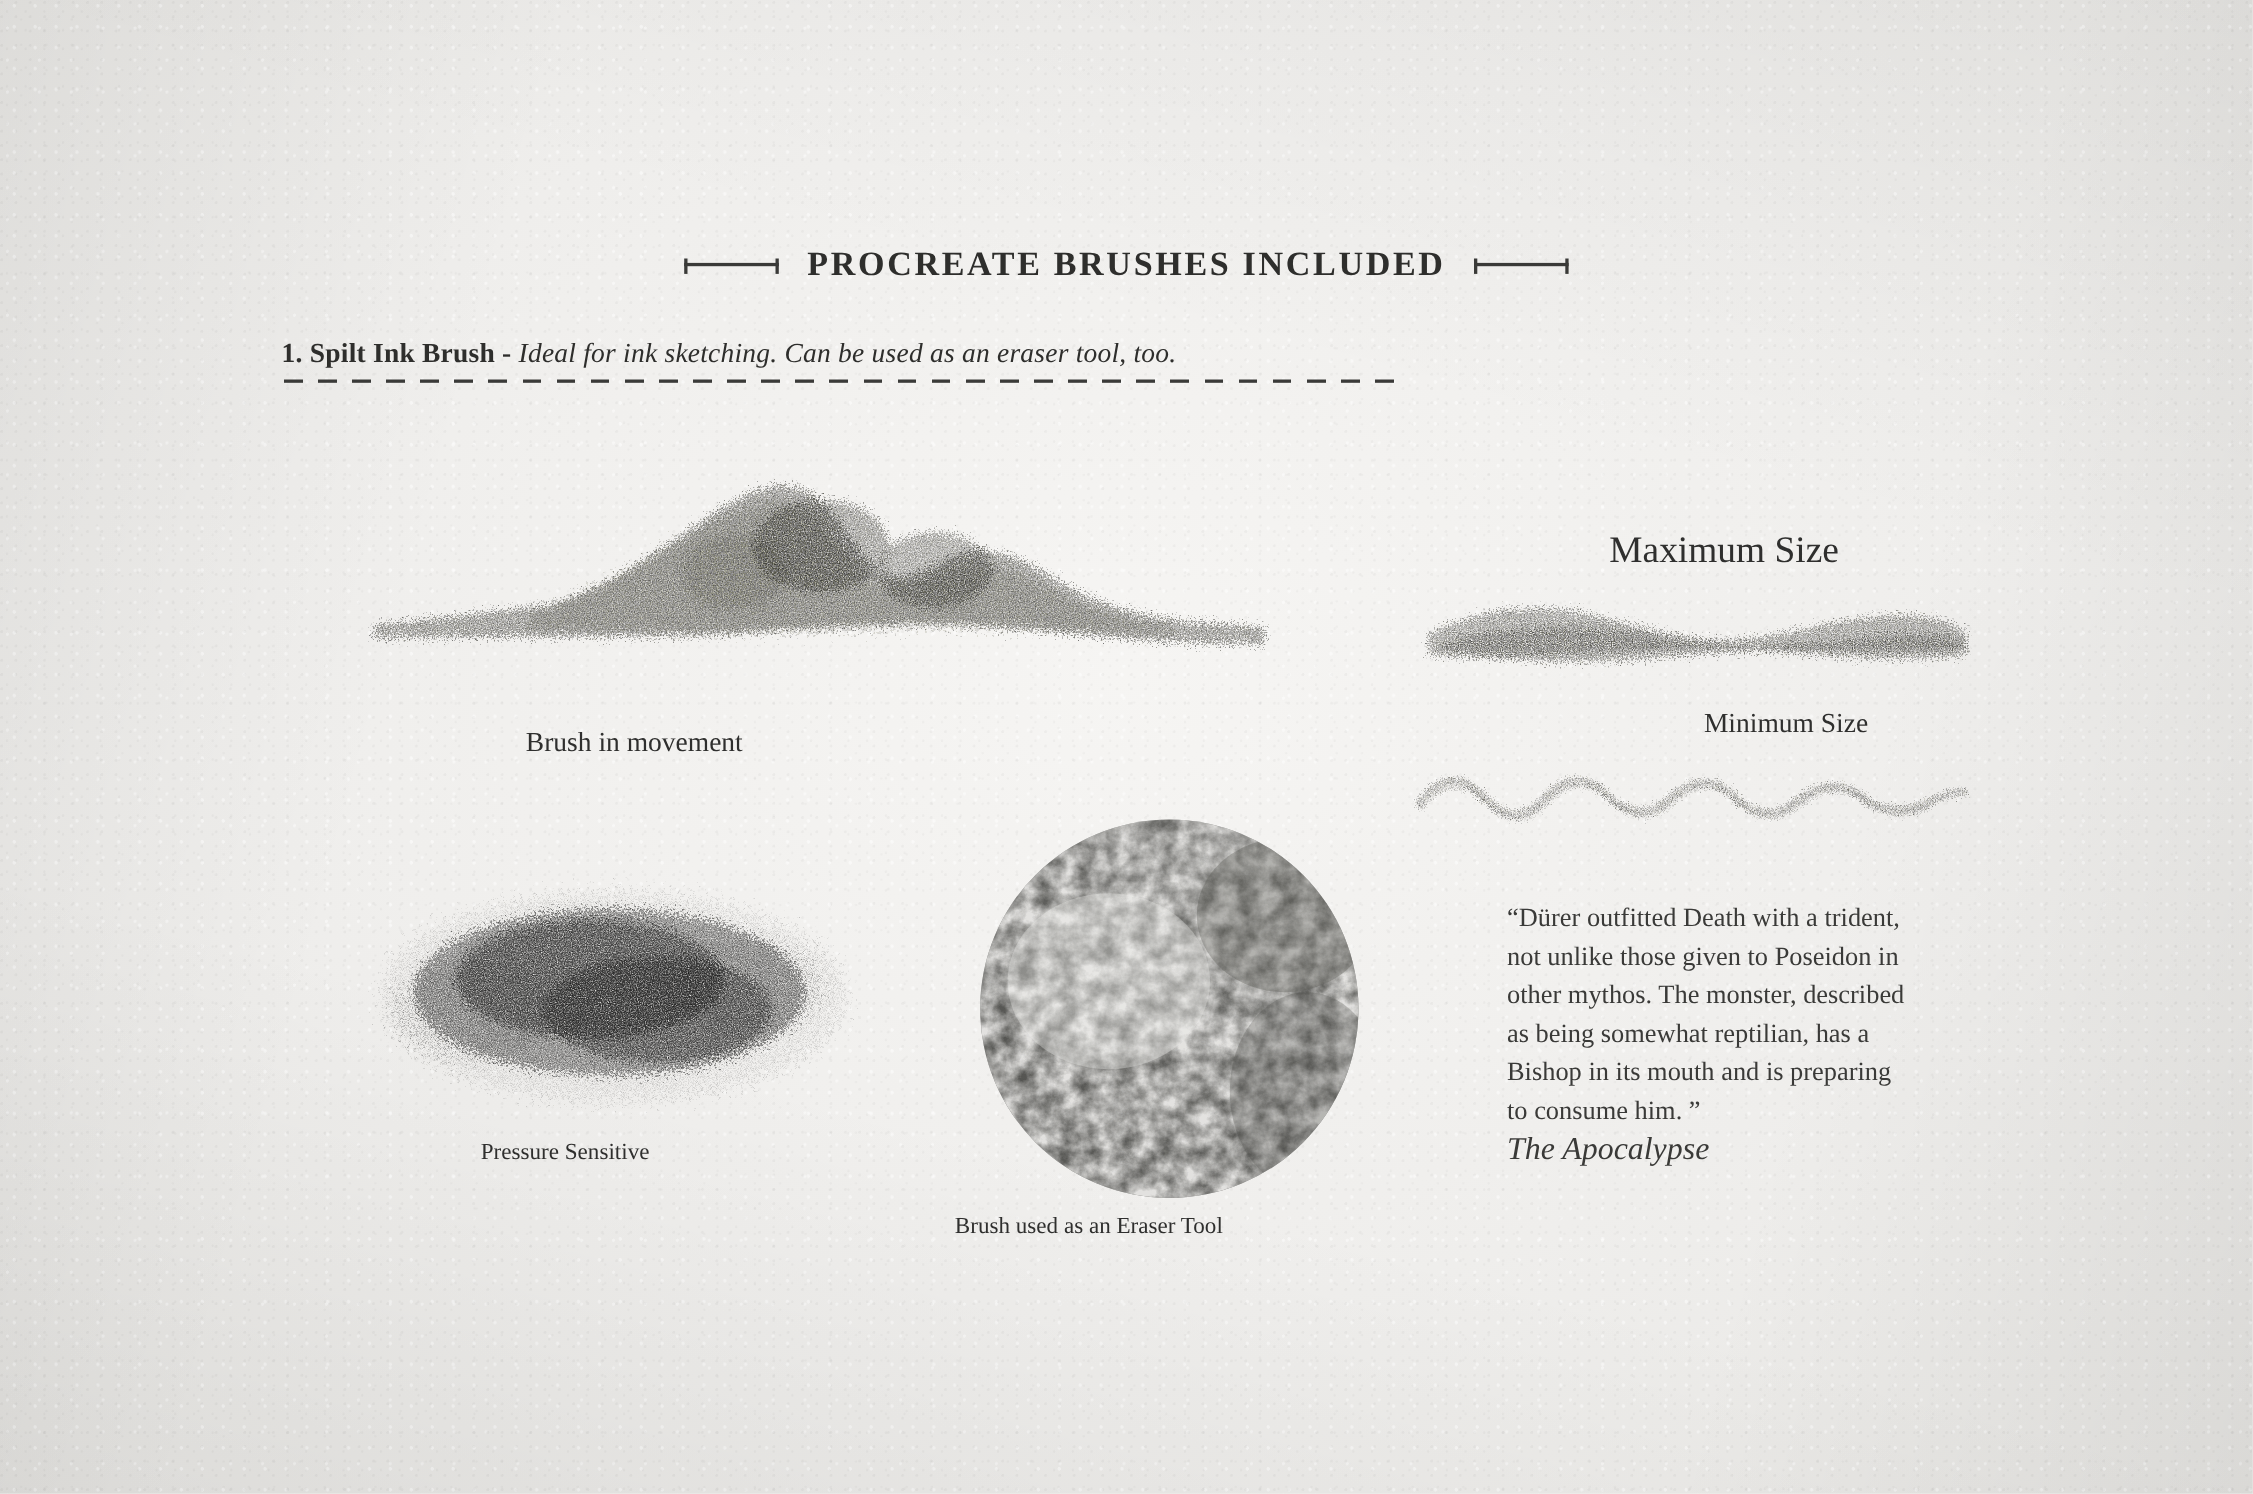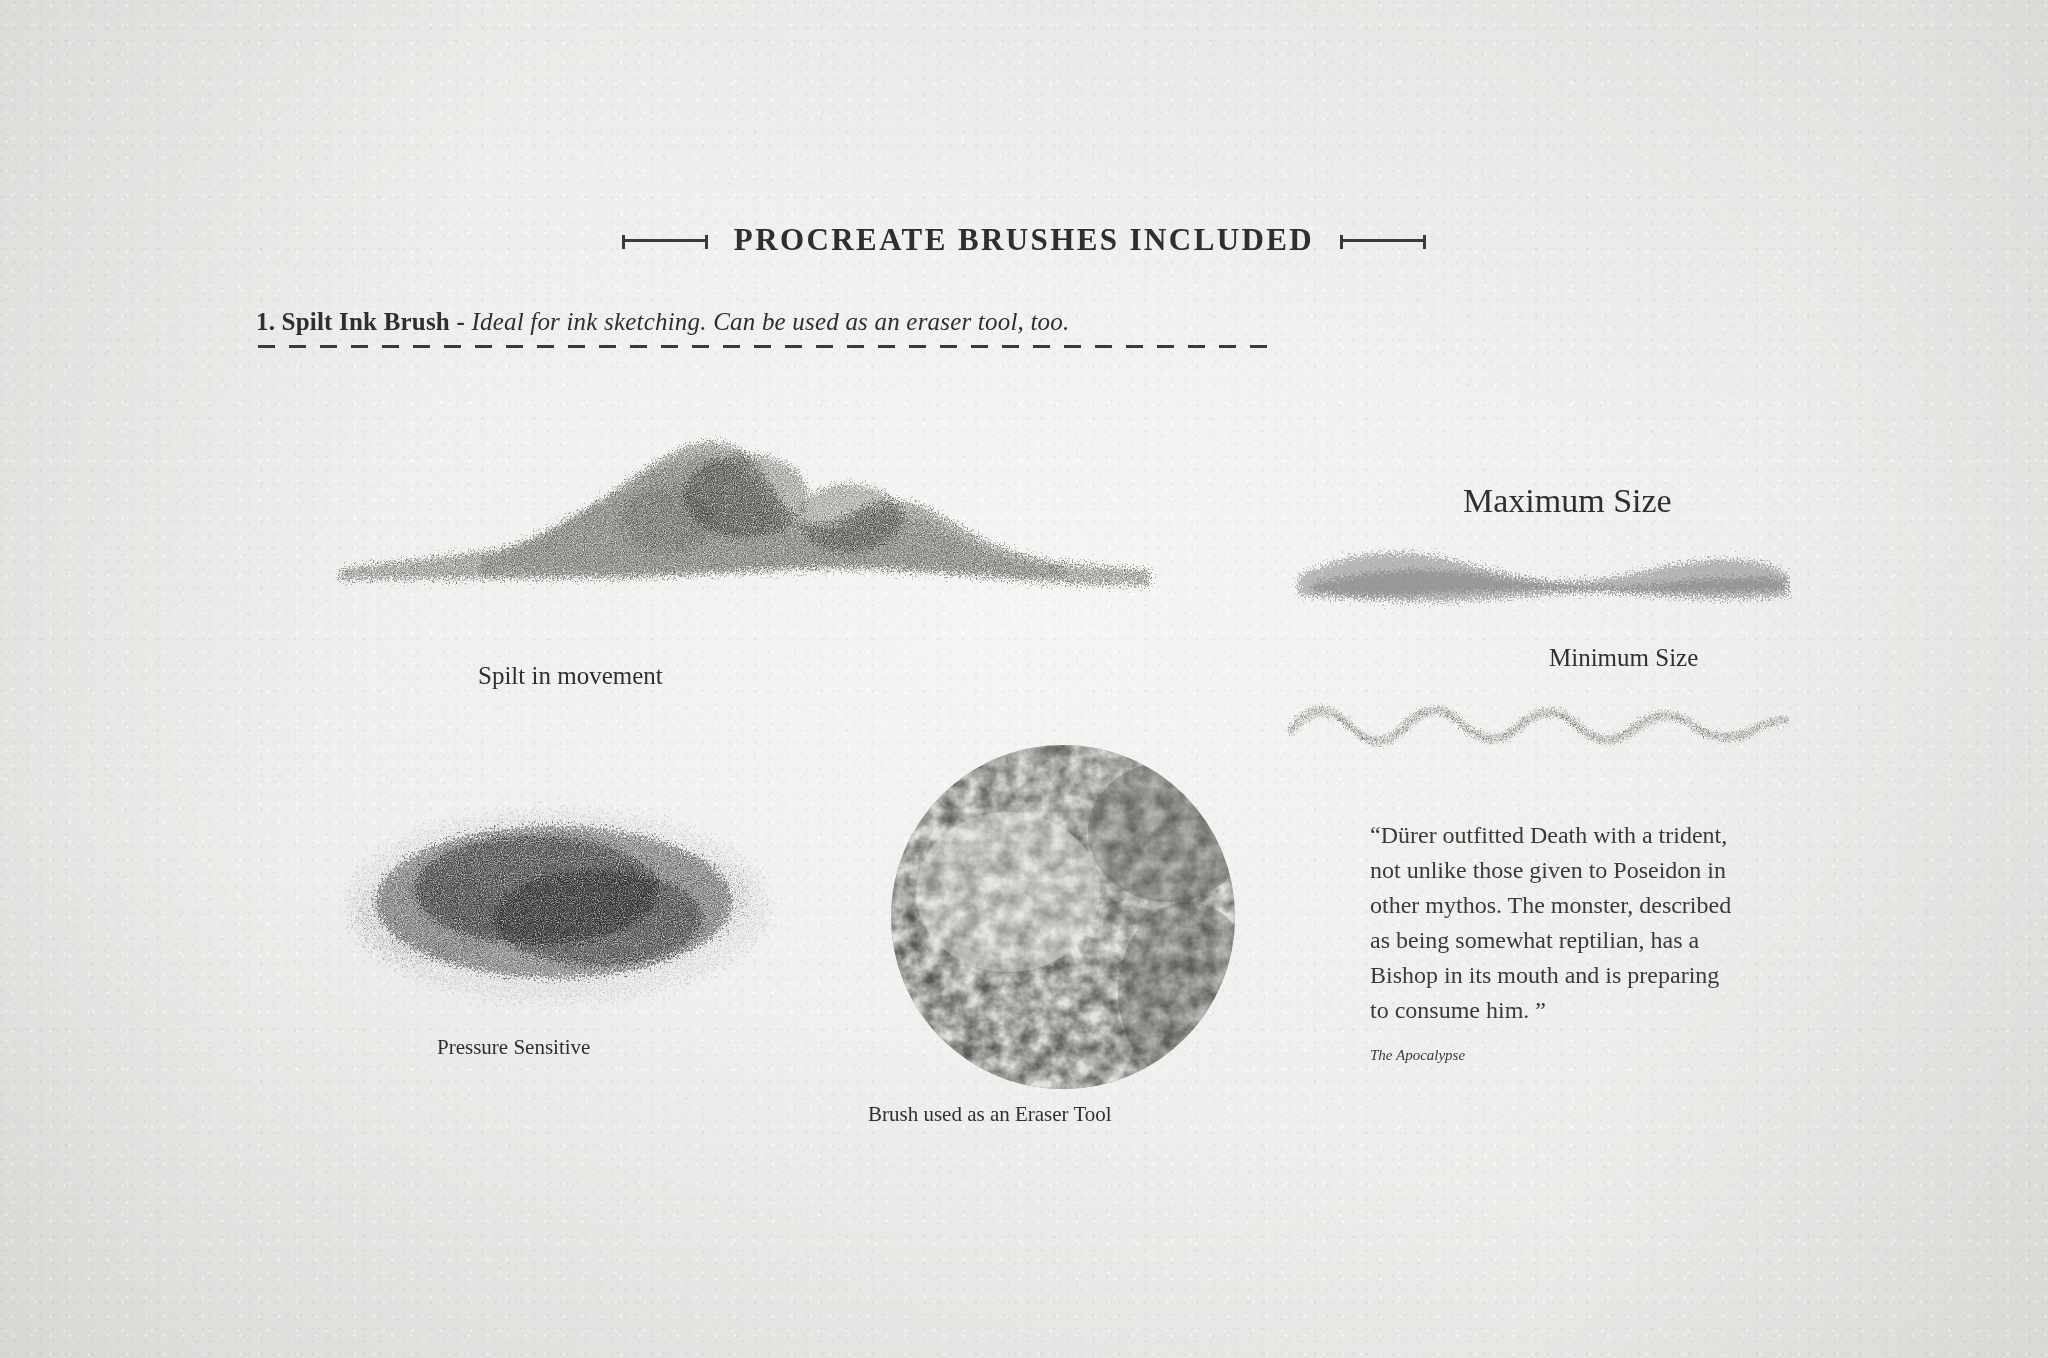--- a/index.html
+++ b/index.html
@@ -132,23 +132,23 @@
   #quote-block {
     position: absolute;
     top: 818px;
     left: 1370px;
     width: 370px;
     font-size: 24px;
     line-height: 35px;
     color: #3a3a38;
   }
   #quote-source {
-    margin-top: 10px;
+    margin-top: 0;
     font-style: italic;
-    font-size: 15px;
+    font-size: 29px;
   }
 
   
   .ink { position: absolute; }
   #art-movement { top: 400px; left: 330px; width: 830px; height: 250px; }
   #art-pressure { top: 790px; left: 330px; width: 460px; height: 250px; }
   #art-circle   { top: 742px; left: 888px; width: 350px; height: 350px; }
   #art-max      { top: 520px; left: 1292px; width: 500px; height: 110px; }
   #art-min      { top: 690px; left: 1282px; width: 510px; height: 70px; }
 
@@ -287,21 +287,21 @@
         <feTurbulence type="fractalNoise" baseFrequency="1.3" numOctaves="3" seed="41" result="n2"></feTurbulence>
         <feColorMatrix in="n2" type="matrix" values="0 0 0 0 0  0 0 0 0 0  0 0 0 0 0  1 0 0 0 -0.3" result="mask"></feColorMatrix>
         <feComposite in="d" in2="mask" operator="in"></feComposite>
       </filter>
     </defs>
     <path filter="url(#spray4)" fill="none" stroke="#23231f" stroke-width="7" stroke-linecap="round" d="M8,40 C28,14 48,14 66,34 C84,54 104,56 122,36 C140,16 160,14 178,32 C196,50 216,54 236,36 C256,18 276,16 294,34 C312,52 332,54 352,38 C372,22 392,20 410,34 C428,48 450,50 470,40 C484,33 494,30 504,30"></path>
     <path filter="url(#spray4)" opacity="0.6" fill="none" stroke="#23231f" stroke-width="4" stroke-linecap="round" d="M10,44 C30,20 50,20 68,38 C86,58 106,60 124,40 C142,20 162,18 180,36 C198,54 218,58 238,40 C258,22 278,20 296,38 C314,56 334,58 354,42 C374,26 394,24 412,38 C430,52 452,54 472,44"></path>
   </svg>
 </div>
 
-<div class="label" id="label-brush-movement">Spilt in movement</div>
+<div class="label" id="label-brush-movement">Brush in movement</div>
 <div class="label" id="label-pressure">Pressure Sensitive</div>
 <div class="label" id="label-eraser">Brush used as an Eraser Tool</div>
 <div class="label" id="label-max-size">Maximum Size</div>
 <div class="label" id="label-min-size">Minimum Size</div>
 
 <div id="quote-block">
   <div id="quote-text">“Dürer outfitted Death with a trident, not unlike those given to Poseidon in other mythos. The monster, described as being somewhat reptilian, has a Bishop in its mouth and is preparing to consume him. ”</div>
   <div id="quote-source">The Apocalypse</div>
 </div>
 

